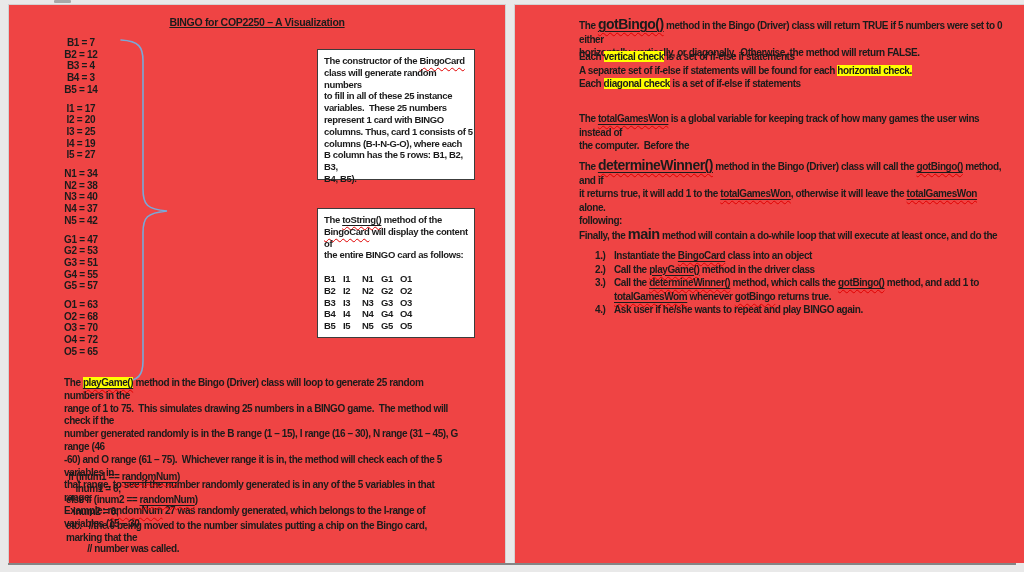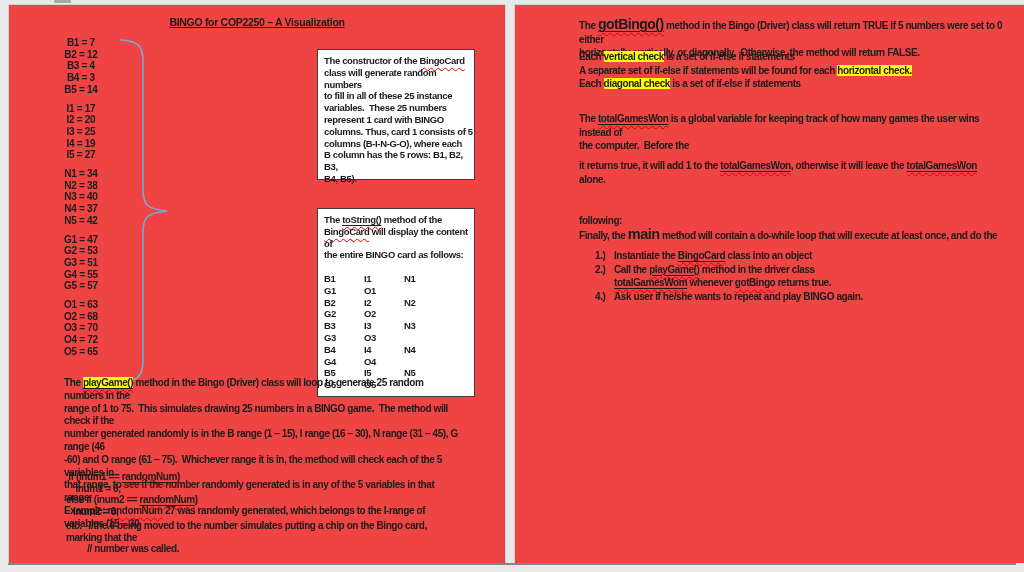--- a/index.html
+++ b/index.html
@@ -24,21 +24,21 @@
   .ln  { white-space:pre-wrap; }
 
   
   .hl { background:#ffff00; }
   .ul { text-decoration-line:underline; text-decoration-thickness:1px; text-underline-offset:1.5px; }
   .wv { text-decoration-line:underline; text-decoration-style:wavy; text-decoration-color:#e00000;
         text-decoration-thickness:1px; text-underline-offset:2.5px; }
   .big { font-size:14px; letter-spacing:-0.5px; }
   .lg  { font-size:14.5px; letter-spacing:-0.5px; }
   .num { display:inline-block; width:19px; }
-  .cell{ display:inline-block; width:40px; }
+  .cell{ display:inline-block; width:19px; }
 
   
   #doc-title { top:11px; left:0; width:100%; text-align:center; font-size:10.5px;
                letter-spacing:-0.3px; text-decoration:underline; }
   #var-list  { top:32px; left:55px; font-size:10px; letter-spacing:-0.3px;text-align:center; }
   #var-list .ln { line-height:11.7px; }
   .var-group { margin-bottom:7px; }
   #brace-wrap { top:32px; left:106px; width:60px; height:348px; }
   .note-box {
     left:308px; width:158px; background:#fff; border:1px solid #3c3c3c;
@@ -170,27 +170,29 @@
   <div id="r-p2" class="abs rblock">
       <div class="ln"><span class="">Each </span><span class="hl">vertical check</span><span class=""> is a set of if-else if statements</span></div>
       <div class="ln"><span class="">A separate set of if-else if statements will be found for each </span><span class="hl">horizontal check.</span></div>
       <div class="ln"><span class="">Each </span><span class="hl">diagonal check</span><span class=""> is a set of if-else if statements</span></div>
     </div>
   <div id="r-p4" class="abs rblock">
       <div class="ln"><span class="">The </span><span class="ul"><span class="wv">totalGamesWon</span></span><span class=""> is a global variable for keeping track of how many games the user wins instead of</span></div>
       <div class="ln">the computer.  Before the</div>
     </div>
   <div id="r-p5" class="abs rblock">
+      <div class="ln"><span class="">The </span><span class="big ul"><span class="wv">determineWinner()</span></span><span class=""> method in the Bingo (Driver) class will call the </span><span class="ul"><span class="wv">gotBingo()</span></span><span class=""> method, and if</span></div>
       <div class="ln"><span class="">it returns true, it will add 1 to the </span><span class="ul"><span class="wv">totalGamesWon</span></span><span class="">, otherwise it will leave the </span><span class="ul"><span class="wv">totalGamesWon</span></span><span class=""> alone.</span></div>
     </div>
   <div id="r-p6" class="abs rblock">
       <div class="ln">following:</div>
       <div class="ln"><span class="">Finally, the </span><span class="lg">main</span><span class=""> method will contain a do-while loop that will execute at least once, and do the</span></div>
     </div>
   <div id="r-list" class="abs rblock">
       <div class="ln"><span class="num">1.)</span><span class="">Instantiate the </span><span class="ul"><span class="wv">BingoCard</span></span><span class=""> class into an object</span></div>
       <div class="ln"><span class="num">2.)</span><span class="">Call the </span><span class="ul"><span class="wv">playGame()</span></span><span class=""> method in the driver class</span></div>
+      <div class="ln"><span class="num">3.)</span><span class="">Call the </span><span class="ul"><span class="wv">determineWinner()</span></span><span class=""> method, which calls the </span><span class="ul"><span class="wv">gotBingo()</span></span><span class=""> method, and add 1 to</span></div>
       <div class="ln"><span class="num"></span><span class="ul"><span class="wv">totalGamesWom</span></span><span class=""> whenever </span><span class="wv">gotBingo</span><span class=""> returns true.</span></div>
       <div class="ln"><span class="num">4.)</span><span class="">Ask user if he/she wants to repeat and play BINGO again.</span></div>
     </div>
 </div>
 
 <div id="bottom-line"></div>
 
 </body></html>

